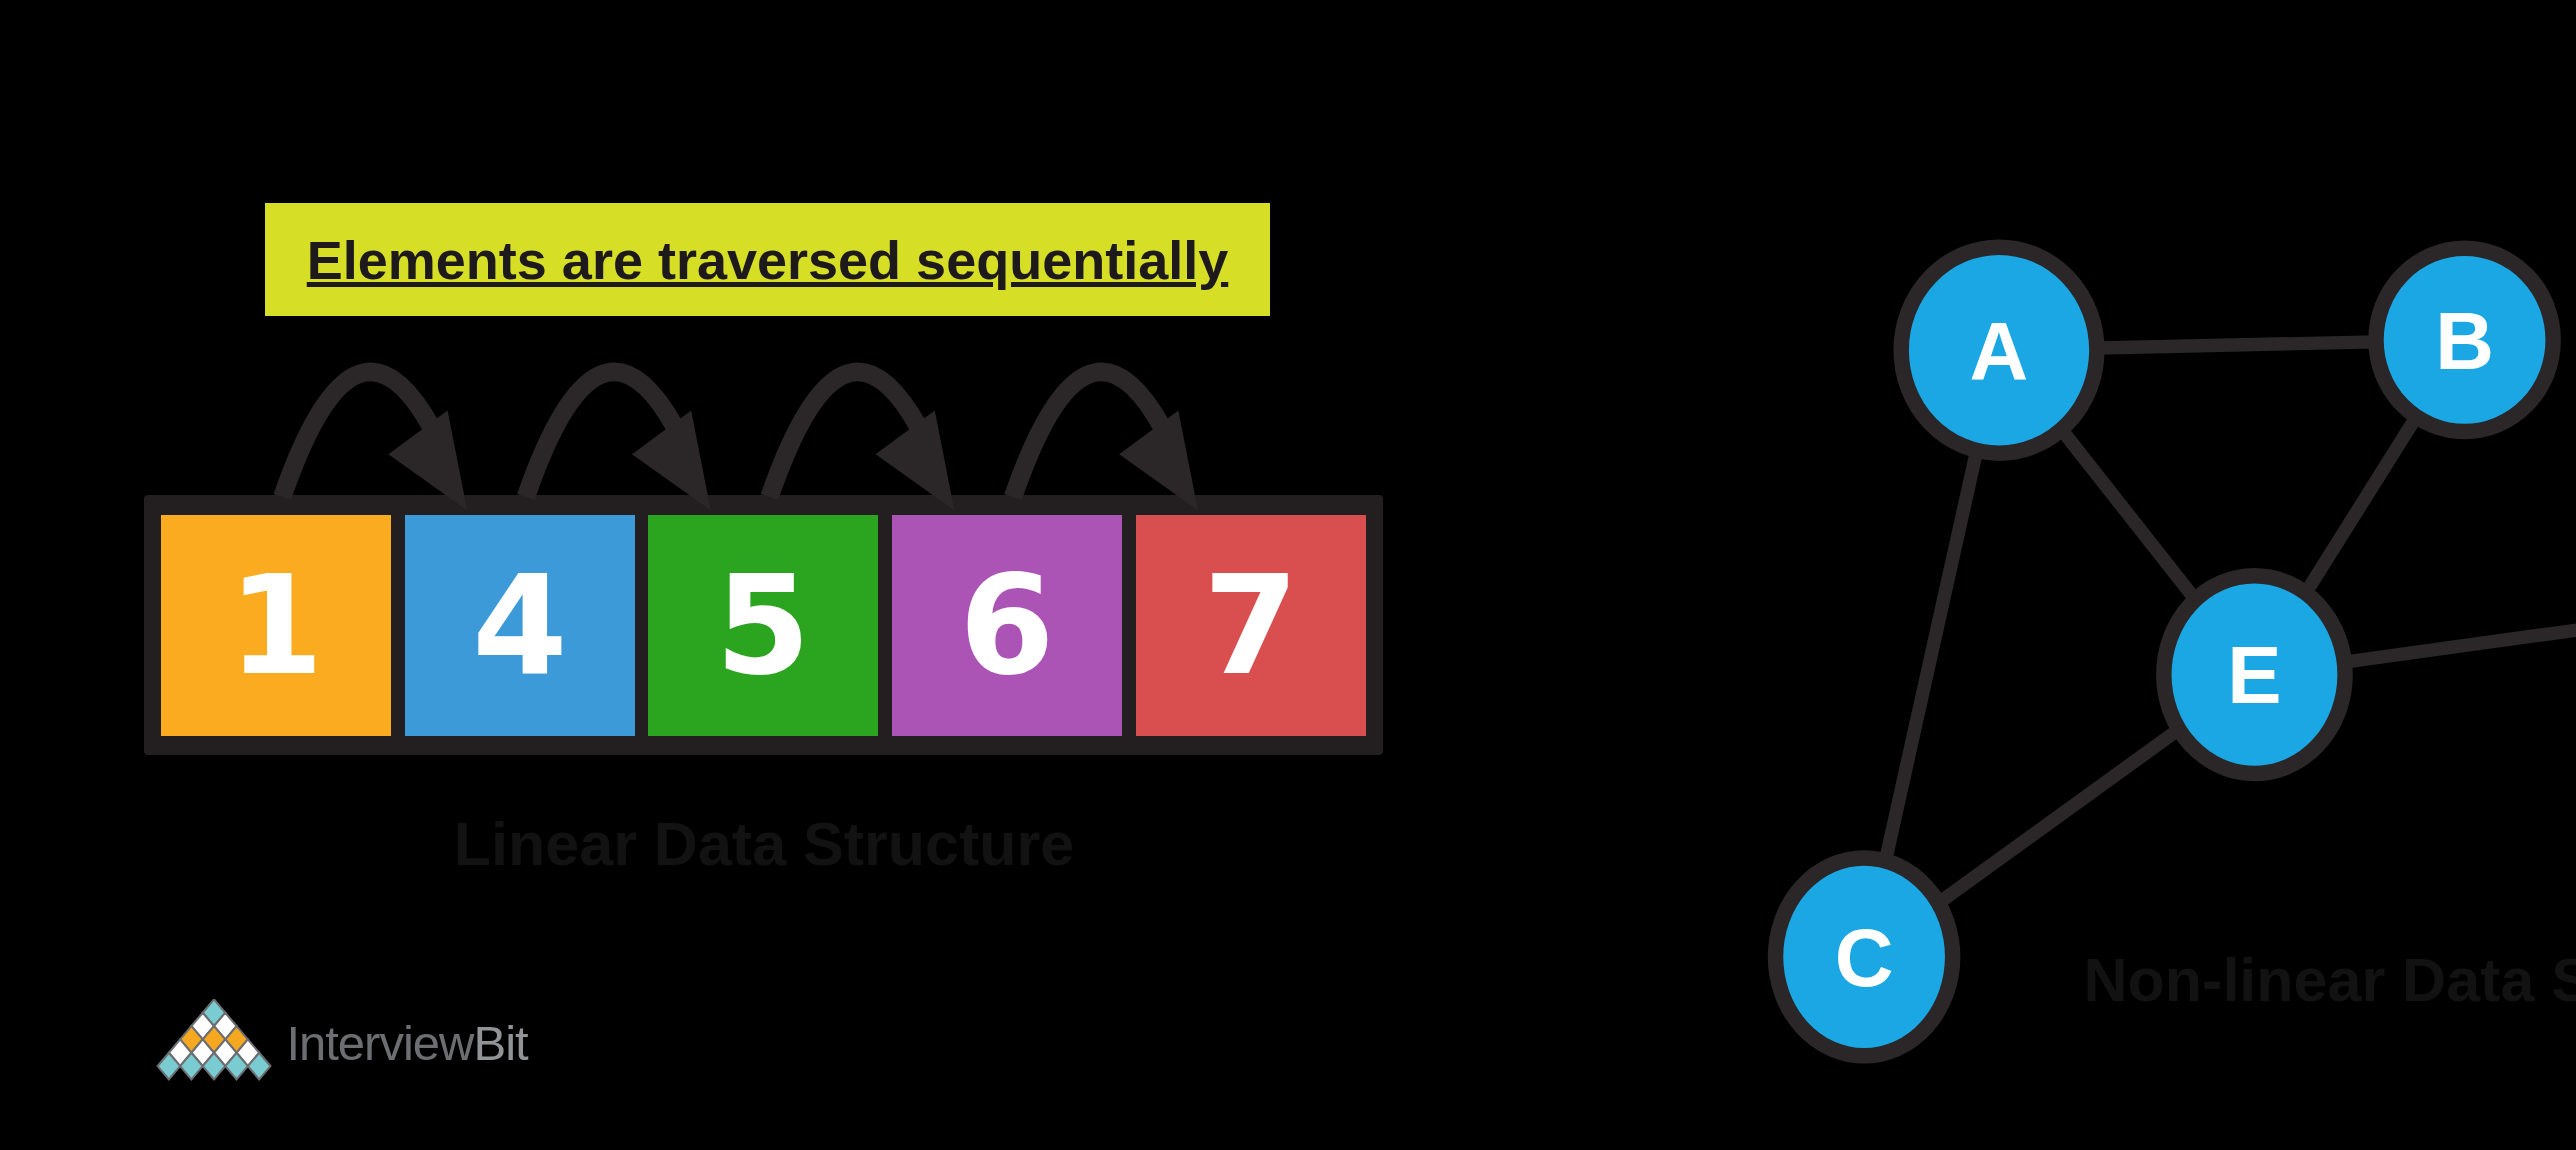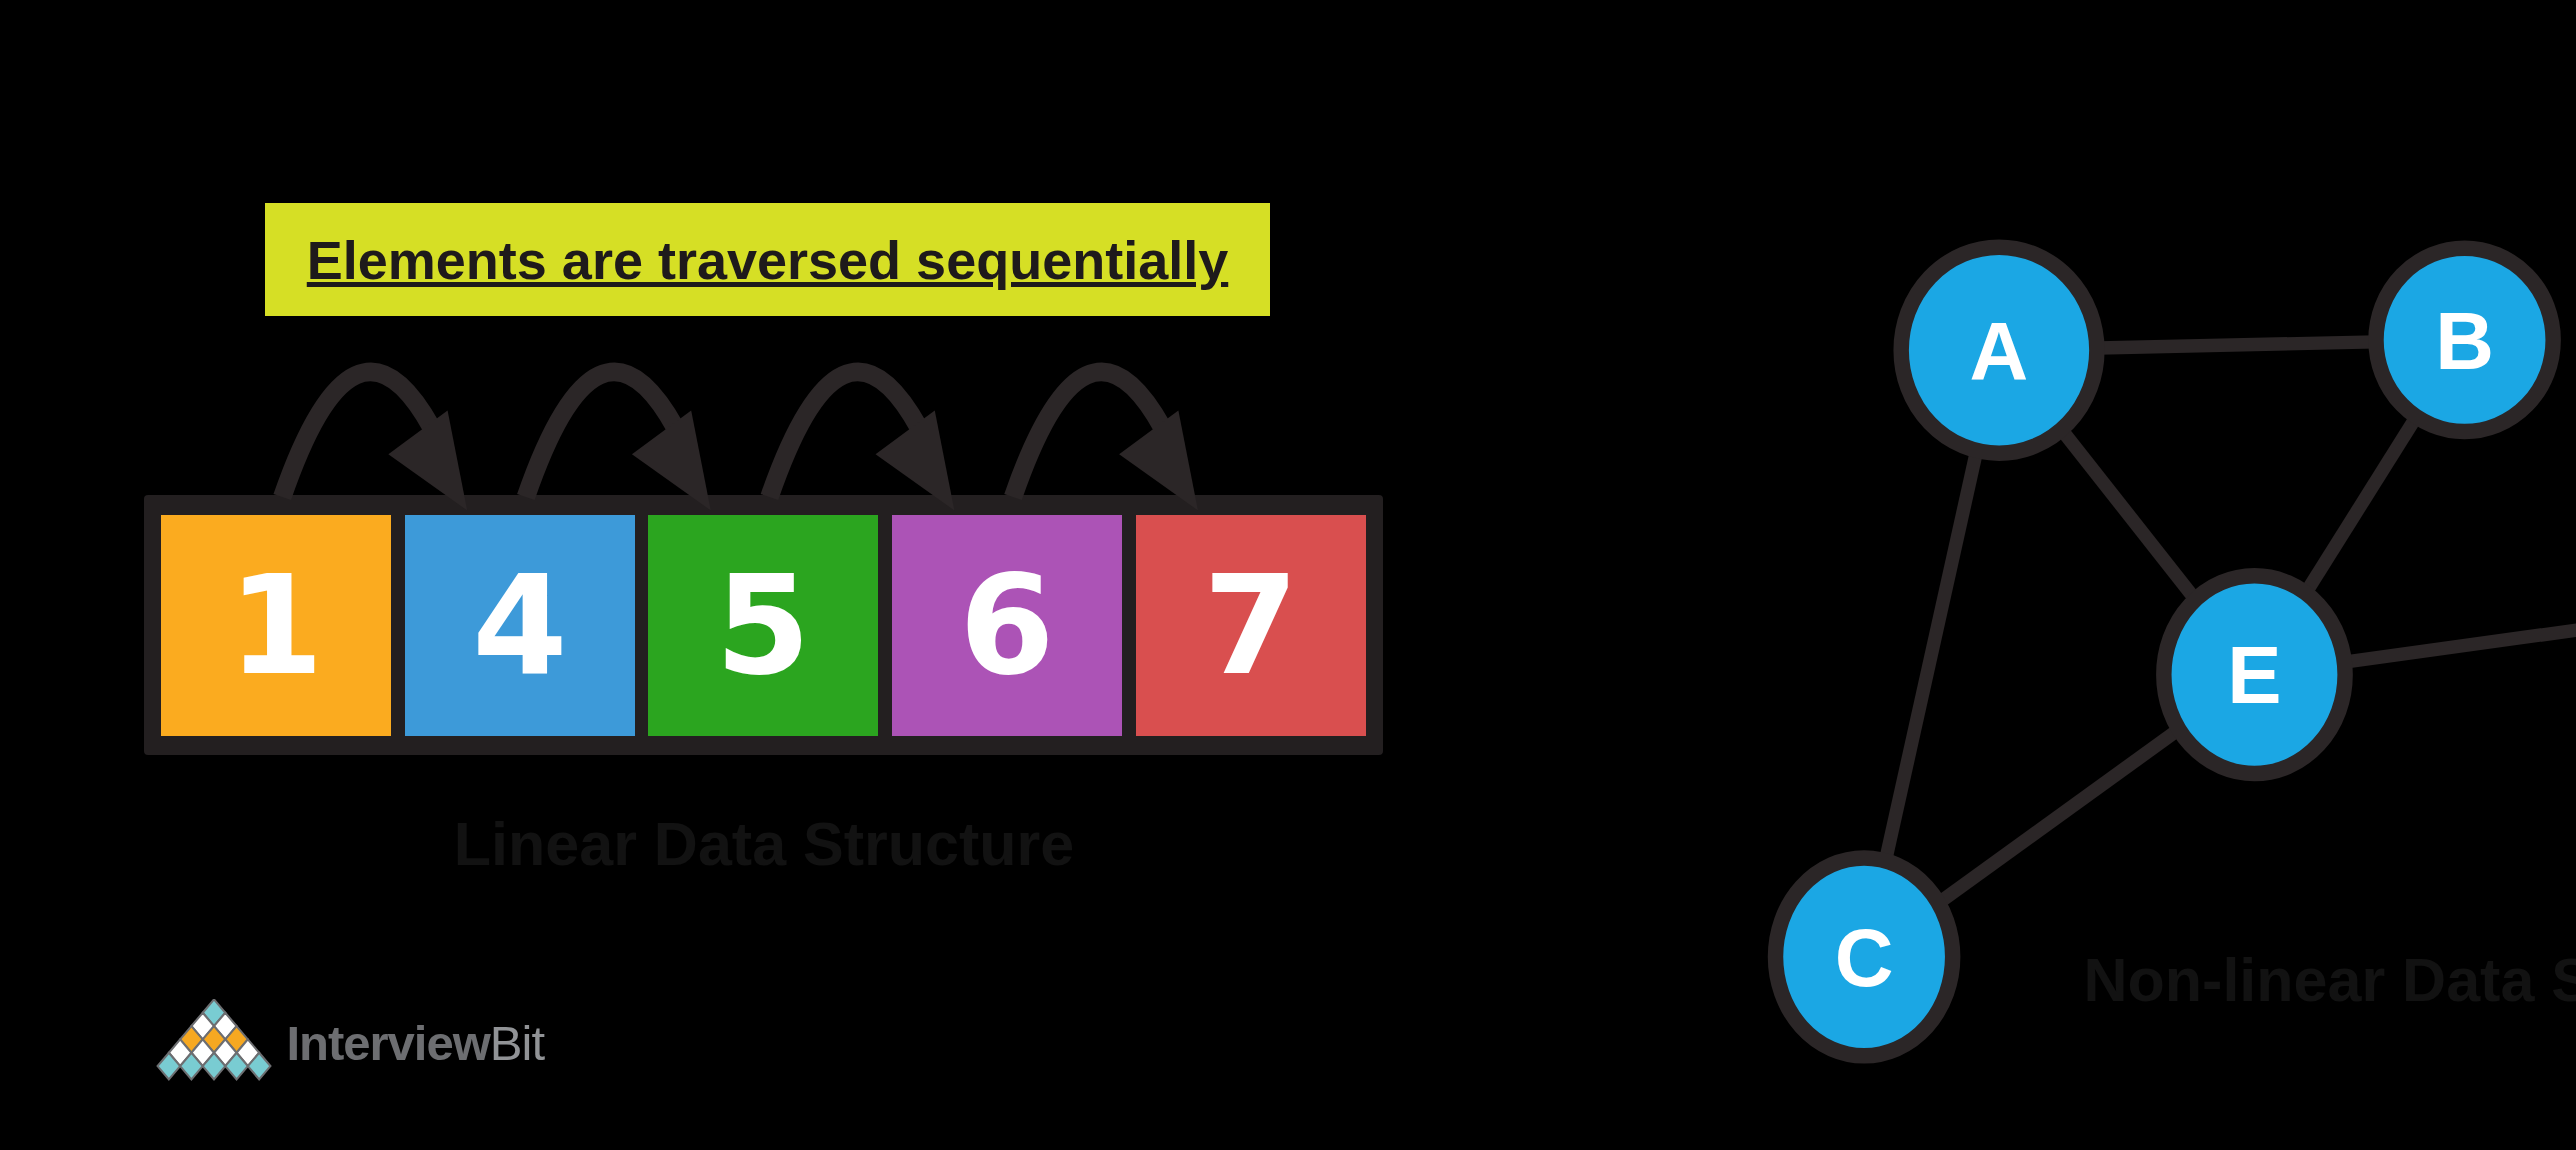--- a/index.html
+++ b/index.html
@@ -22,21 +22,21 @@
   .ghost-caption{font-size:61px;font-weight:bold;text-align:center;width:1236px;}
   #caption-array{left:146px;top:809px;}
   #caption-graph{left:1835px;top:945px;}
 
   
   #fx-layer{left:0;top:0;width:3619px;height:1150px;pointer-events:none;}
 
   
   #logo{left:155px;top:999px;display:flex;align-items:center;gap:13.4px;}
   #logo-text{font-size:49px;letter-spacing:-1px;}
-  #logo-text .b1{font-weight:bold;}
+  #logo-text .b1{font-weight:normal;}
   #logo-text .b2{font-weight:normal;}
 </style>
 </head>
 <body>
 
 <div id="banner" class="abs" style="background: rgb(214, 223, 37); color: rgb(30, 26, 27);">
   <span>Elements are traversed sequentially</span>
 </div>
 
 <div id="array-box" class="abs" style="background: rgb(35, 31, 32);">

